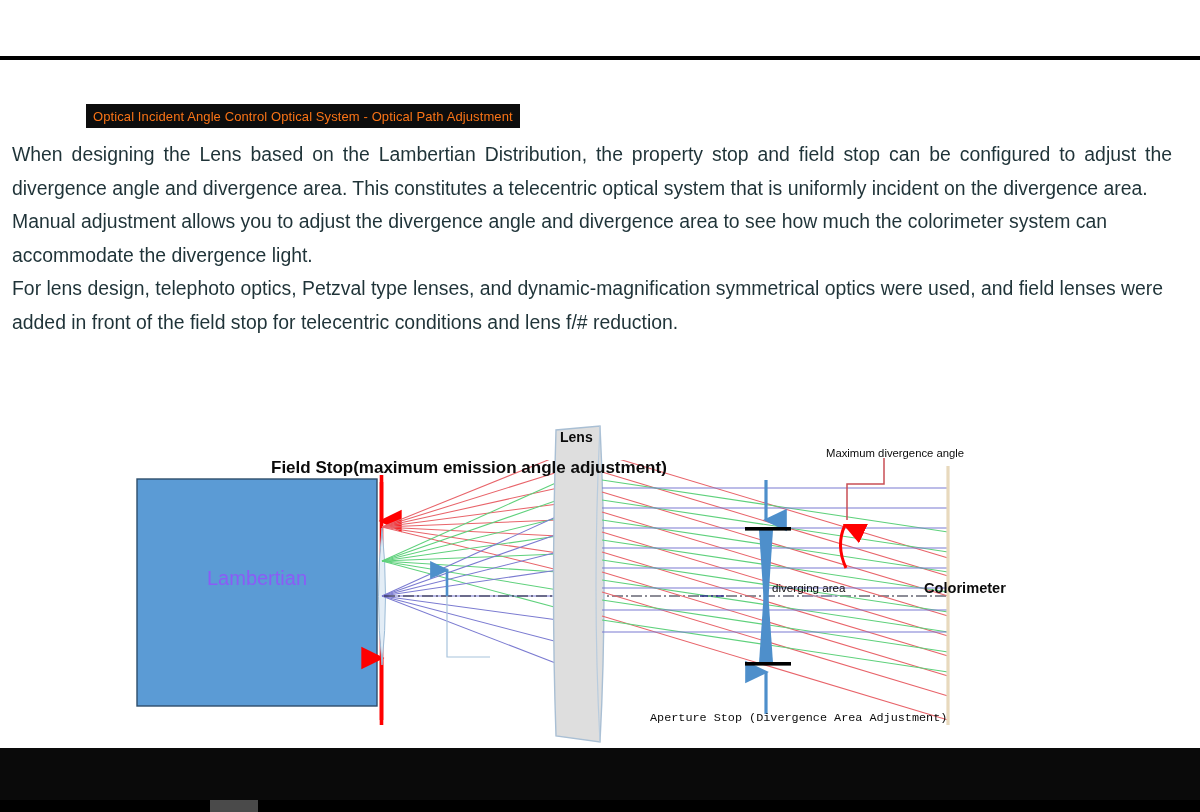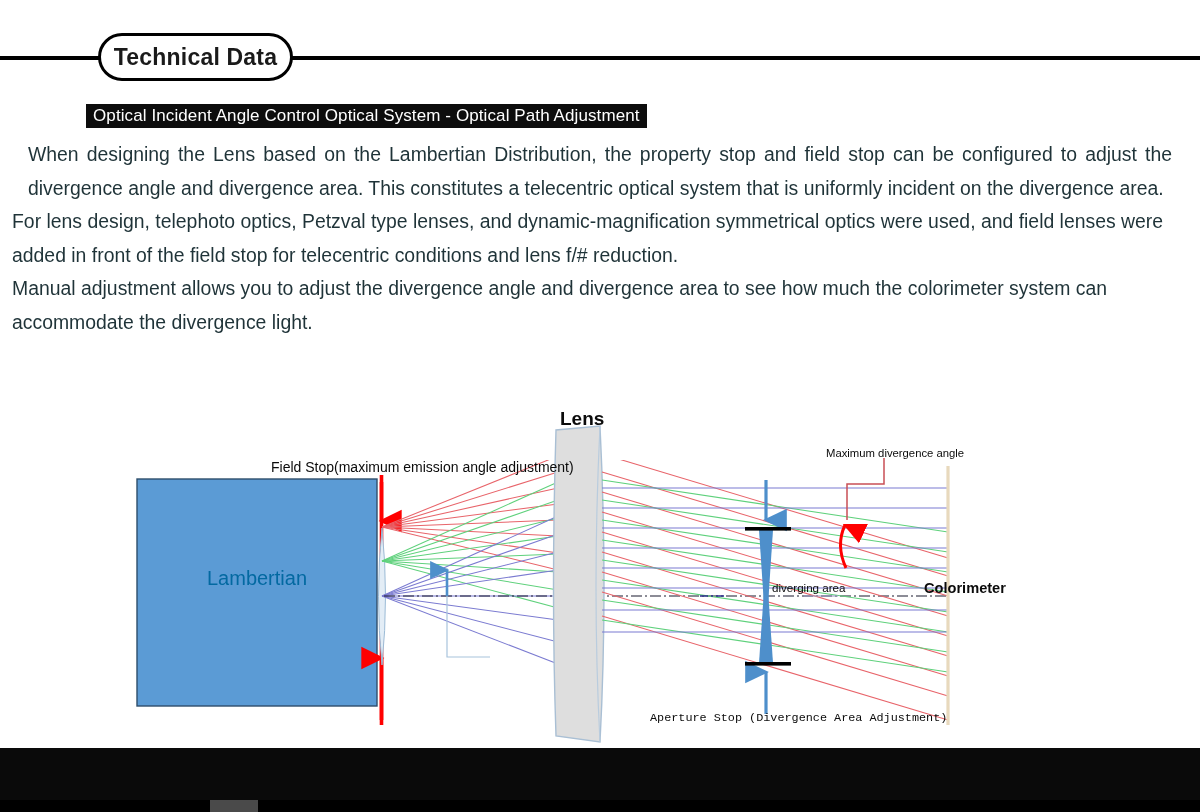--- a/index.html
+++ b/index.html
@@ -30,46 +30,46 @@
   }
 
   
   .subtitle-bar {
     position: absolute; left: 86px; top: 104px;
     height: 24px; padding: 0 7px;
     background: #0d0d0d;
     display: flex; align-items: center;
   }
   .subtitle-bar span {
-    color: #ffffff; font-size: 17px; white-space: nowrap; letter-spacing: 0.1px;
+    color: #f97316; font-size: 13px; white-space: nowrap; letter-spacing: 0.1px;
   }
 
   
   .body-text {
     position: absolute; left: 12px; top: 138px; width: 1160px;
     color: #1f3338; font-size: 19.4px; line-height: 33.5px;
   }
   .body-text p { margin: 0; }
-  .body-text p.just { text-align: justify; text-justify: inter-word; margin-left: 16px; }
+  .body-text p.just { text-align: justify; text-justify: inter-word; }
 
   
   .diagram { position: absolute; left: 0; top: 420px; width: 1200px; height: 330px; }
   .diagram svg { display: block; }
 
   .lam-label {
     position: absolute; left: 137px; top: 563px;
     width: 240px; text-align: center;
-    font-size: 20px; color: #0369a1; line-height: 31px;
+    font-size: 20px; color: #8b5cf6; line-height: 31px;
     pointer-events: none;
   }
 
   .dlabel { position: absolute; color: #0b0b0b; white-space: pre; }
 
-  .lbl-fieldstop { left: 271px; top: 430px; font-size: 14px; font-weight: normal; text-align: right; width: 280px; line-height: 15px; }
-  .lbl-lens      { left: 560px; top: 408px; font-size: 19px; font-weight: bold; }
+  .lbl-fieldstop { left: 271px; top: 430px; font-size: 17px; font-weight: bold; text-align: right; width: 280px; line-height: 15px; }
+  .lbl-lens      { left: 560px; top: 429px; font-size: 14px; font-weight: bold; }
   .lbl-maxdiv    { left: 826px; top: 447px; font-size: 11.3px; }
   .lbl-maxna     { left: 403px; top: 662px; font-size: 11.3px; line-height: 14px; }
   .lbl-divarea   { left: 729px; top: 581px; font-size: 11.6px; margin-left: 43px; }
   .lbl-aperture  { left: 650px; top: 711px; font-size: 11.8px; font-family: Liberation Mono, monospace; }
   .lbl-colorim   { left: 924px; top: 580px; font-size: 14.6px; font-weight: bold; }
 
   
   .footer {
     position: absolute; left: 0; top: 748px; width: 1200px; height: 52px;
     background: #0a0a0a;
@@ -82,32 +82,29 @@
     position: absolute; left: 210px; top: 0; width: 48px; height: 12px;
     background: #4a4a4a;
   }
 </style>
 </head>
 <body>
 
 <div class="slide">
 
   <div class="header-rule"></div>
-  <div class="header-pill">
-    <span>Technical Data</span>
-  </div>
 
   <div class="subtitle-bar">
     <span>Optical Incident Angle Control Optical System - Optical Path Adjustment</span>
   </div>
 
   <div class="body-text">
     <p class="just">When designing the Lens based on the Lambertian Distribution, the property stop and field stop can be configured to adjust the divergence angle and divergence area. This constitutes a telecentric optical system that is uniformly incident on the divergence area.</p>
+    <p>Manual adjustment allows you to adjust the divergence angle and divergence area to see how much the colorimeter system can accommodate the divergence light.</p>
     <p>For lens design, telephoto optics, Petzval type lenses, and dynamic-magnification symmetrical optics were used, and field lenses were added in front of the field stop for telecentric conditions and lens f/# reduction.</p>
-    <p>Manual adjustment allows you to adjust the divergence angle and divergence area to see how much the colorimeter system can accommodate the divergence light.</p>
   </div>
 
   <div class="diagram">
     <svg width="1200" height="330" viewBox="0 0 1200 330" xmlns="http://www.w3.org/2000/svg">
       <defs>
         <clipPath id="rayclip">
             <rect x="381" y="40" width="570" height="275"></rect>
           </clipPath>
         <clipPath id="rayclip2">
             <rect x="600" y="40" width="351" height="275"></rect>

